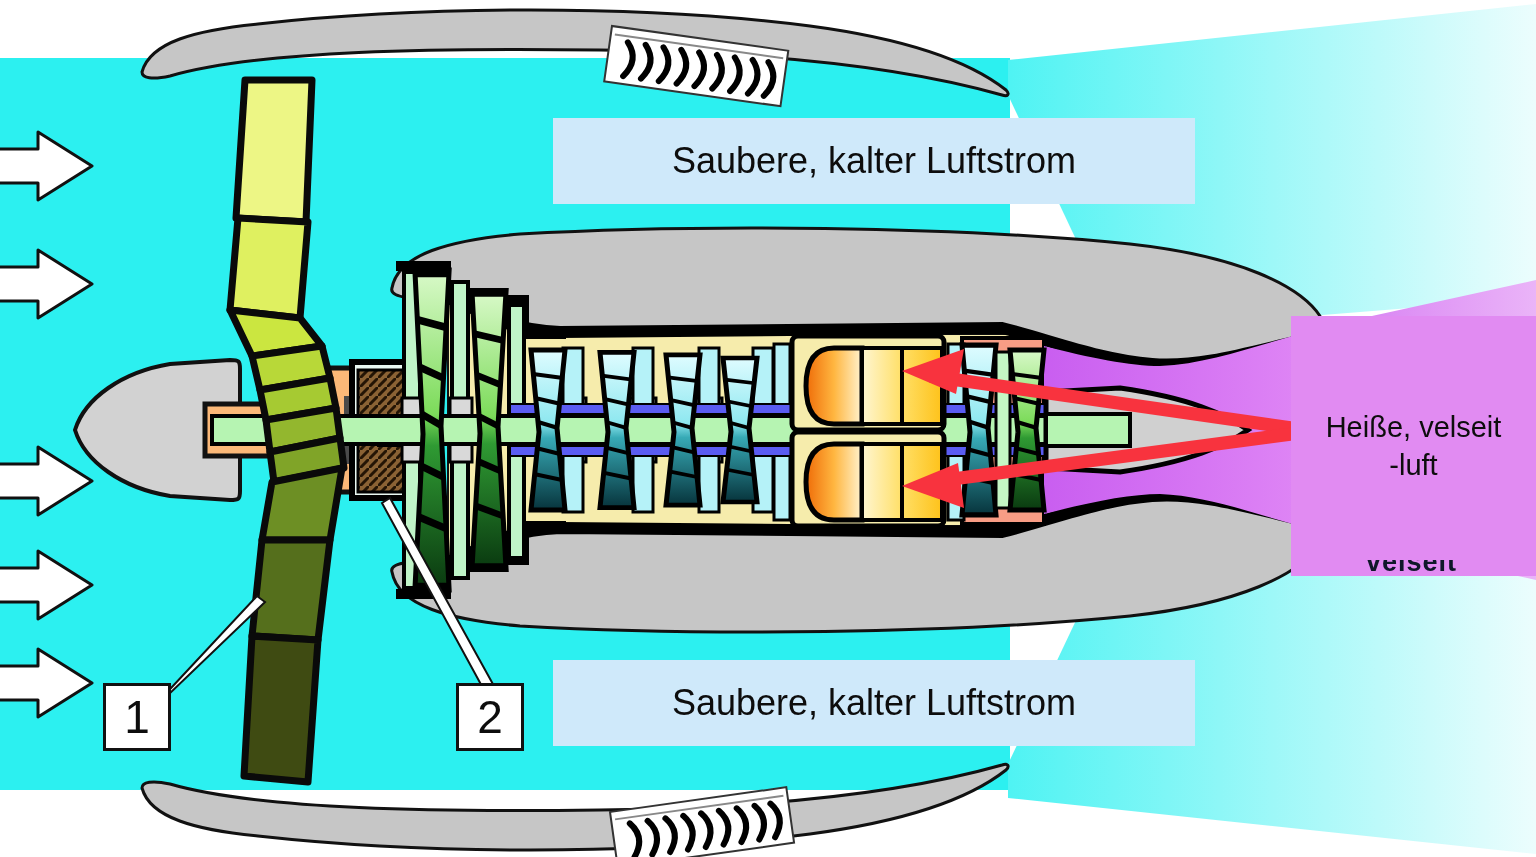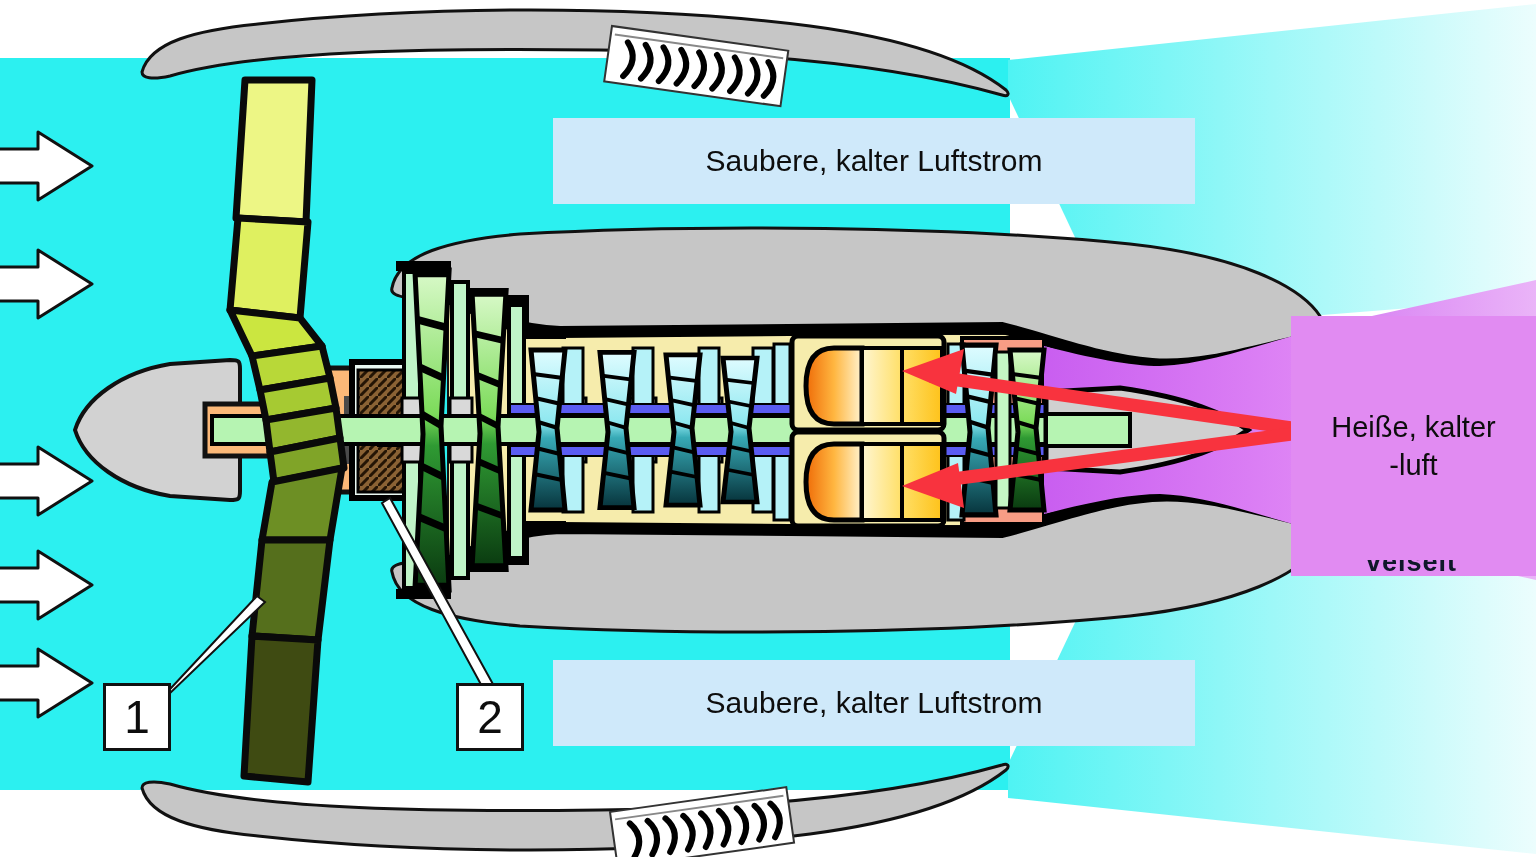--- a/index.html
+++ b/index.html
@@ -1,21 +1,21 @@
 <!DOCTYPE html>
 <html><head>
 <meta charset="utf-8">
 <style>
   html,body{margin:0;padding:0;background:#fff;}
   #stage{position:relative;width:1536px;height:857px;overflow:hidden;background:#ffffff;
          font-family:"Liberation Sans","DejaVu Sans",sans-serif;}
   #stage svg{position:absolute;left:0;top:0;}
   .lbl{position:absolute;display:flex;align-items:center;justify-content:center;
        color:#0d0d0d;text-align:center;}
-  .cold{left:553px;width:642px;height:86px;background:#cfe9fa;font-size:30px;}
+  .cold{left:553px;width:642px;height:86px;background:#cfe9fa;font-size:36px;}
   .cold.top{top:118px;}
   .cold.bot{top:660px;}
   .hot{left:1291px;top:316px;width:245px;height:260px;background:#e18bf2;
        font-size:29px;line-height:38px;flex-direction:column;}
   .callout{position:absolute;width:62px;height:62px;background:#ffffff;border:3px solid #111;
            display:flex;align-items:center;justify-content:center;font-size:46px;color:#0d0d0d;}
   #callout1{left:103px;top:683px;}
   #callout2{left:456px;top:683px;}
   .fragment{position:absolute;left:1366px;top:560px;width:112px;height:17px;overflow:hidden;
             font-size:27px;font-weight:bold;color:#0f172a;}
@@ -283,21 +283,21 @@
   </g>
 </svg>
 
   <div class="lbl cold top">
     <span>Saubere, kalter Luftstrom</span>
   </div>
   <div class="lbl cold bot">
     <span>Saubere, kalter Luftstrom</span>
   </div>
   <div class="lbl hot">
-    <span>Heiße, kalter</span>
+    <span>Heiße, velseit</span>
     <span>-luft</span>
   </div>
   <div class="fragment">
     <span>velseit</span>
   </div>
   <div class="callout" id="callout1">
     <span>1</span>
   </div>
   <div class="callout" id="callout2">
     <span>2</span>

